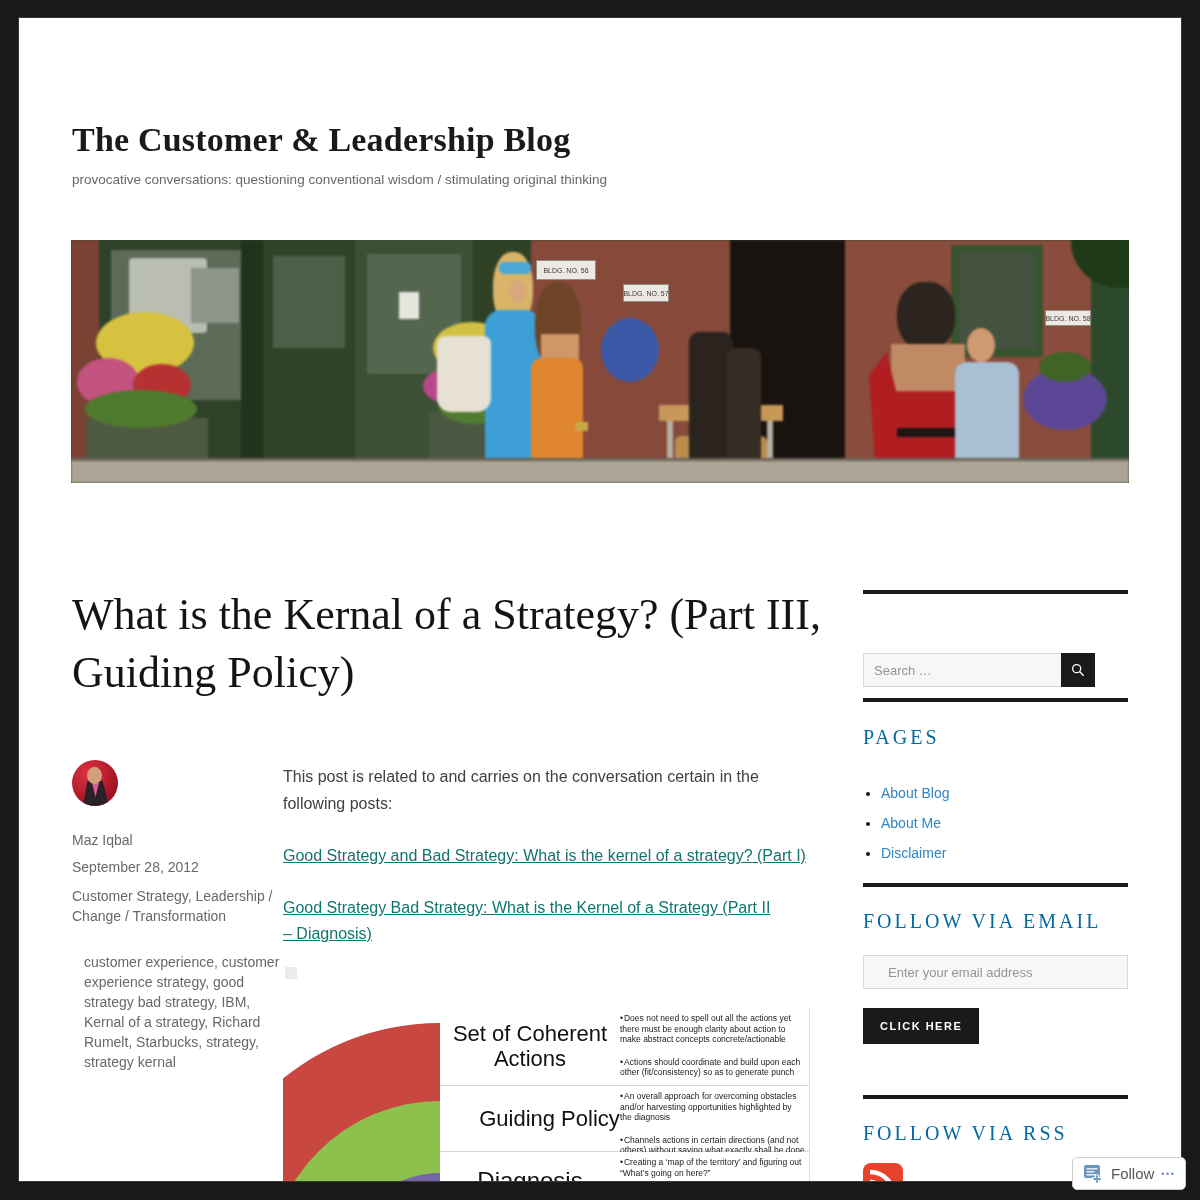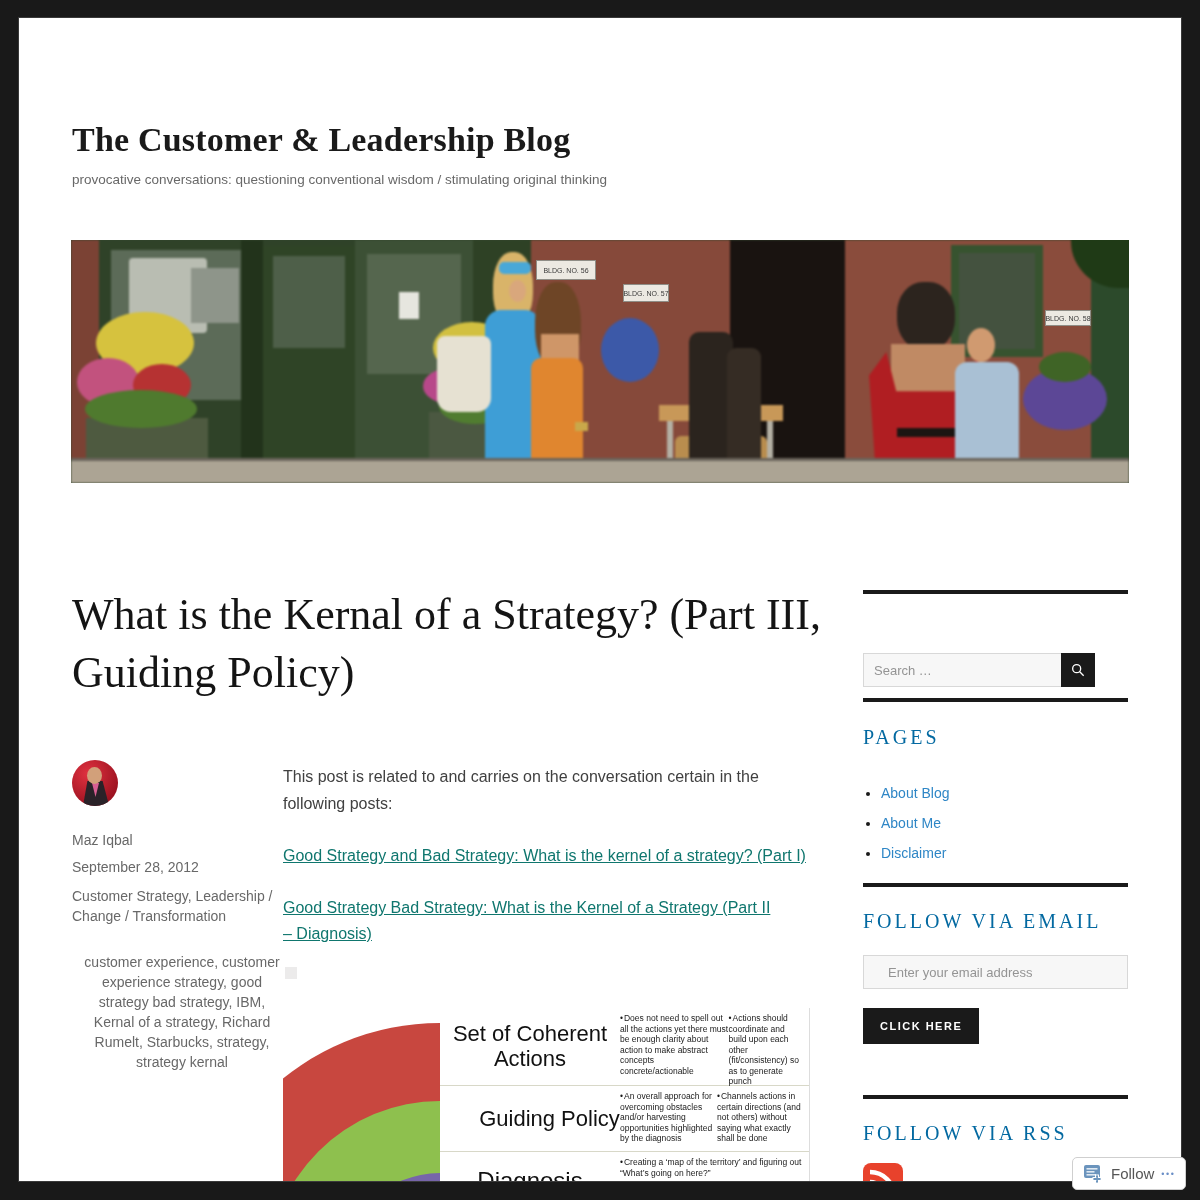--- a/index.html
+++ b/index.html
@@ -31,21 +31,21 @@
   .avatar { position:absolute; left:0; top:0; width:46px; height:46px; border-radius:50%;
             overflow:hidden; background:radial-gradient(circle at 35% 30%, #e03240, #9c1220 75%); }
   .avatar .head { position:absolute; left:15px; top:7px; width:15px; height:17px; border-radius:50%; background:#d2a07a; }
   .avatar .suit { position:absolute; left:4px; top:21px; width:38px; height:26px; background:#2a2228;
                   clip-path:polygon(18% 100%, 30% 0, 70% 0, 88% 100%); }
   .avatar .shirt { position:absolute; left:20px; top:23px; width:7px; height:14px; background:#d85f93;
                    clip-path:polygon(0 0, 100% 0, 50% 100%); }
   .meta .author-name { position:absolute; left:0; top:72px; }
   .meta .post-date   { position:absolute; left:0; top:99px; }
   .meta .post-cats   { position:absolute; left:0; top:126px; line-height:20px; }
-  .meta .post-tags   { position:absolute; left:12px; top:192px; line-height:20px;text-align:center; }
+  .meta .post-tags   { position:absolute; left:12px; top:192px; line-height:20px; }
 
   .content { position:absolute; left:264px; top:745px; width:527px; }
   .content p.intro { position:absolute; left:0; top:0; font-size:16px; line-height:27px; color:#404040; }
   .content a.post-link { color:#0f766e; text-decoration:underline; font-size:16px; line-height:26px; }
   .link1 { position:absolute; left:0; top:80px; }
   .link2 { position:absolute; left:0; top:132px; width:500px; display:block; }
   .artifact { position:absolute; left:2px; top:204px; width:12px; height:12px; background:#e4e2e2; opacity:.7; }
 
   
   .diagram { position:absolute; left:0; top:245px; width:527px; height:230px; background:#fff;
@@ -58,21 +58,21 @@
   .dg-row { position:absolute; left:157px; right:0; background:#fff; border-bottom:1px solid #d8d8c8; }
   .dg-row1 { top:0; height:78px; }
   .dg-row2 { top:78px; height:66px; }
   .dg-row3 { top:144px; height:86px; border-bottom:none; }
   .dg-title { position:absolute; left:0; width:180px; text-align:center; color:#111;
               font-size:22px; line-height:25px; font-weight:normal; }
   .dg-row1 .dg-title { top:13px; }
   .dg-row2 .dg-title { top:20px;padding-left:39px; }
   .dg-row3 .dg-title { top:16px; font-size:24px; }
   .dg-bullets { position:absolute; left:180px; right:4px; top:5px; list-style:none;
-                display:flex; gap:0; }
+                display:flex; flex-direction:column; gap:12px; }
   .dg-bullets li { font-size:8.5px; line-height:10.5px; color:#1a1a1a; }
   .dg-bullets li::before { content:"•"; margin-right:1px; }
 
   
   .sidebar { position:absolute; left:844px; top:572px; width:265px; height:591px; }
   .sb-divider { position:absolute; left:0; width:265px; height:4px; background:#1a1a1a; }
   .sb-heading { position:absolute; left:0; font-family:"Liberation Serif", serif; font-size:20px;
                 letter-spacing:3px; color:#0369a1; font-weight:normal; }
   .search-form { position:absolute; left:0; top:22px; width:232px; height:34px; display:flex;margin-top:41px; }
   .text-input { background:#f7f7f7; border:1px solid #d8d8d8; font-size:13px; color:#555;

